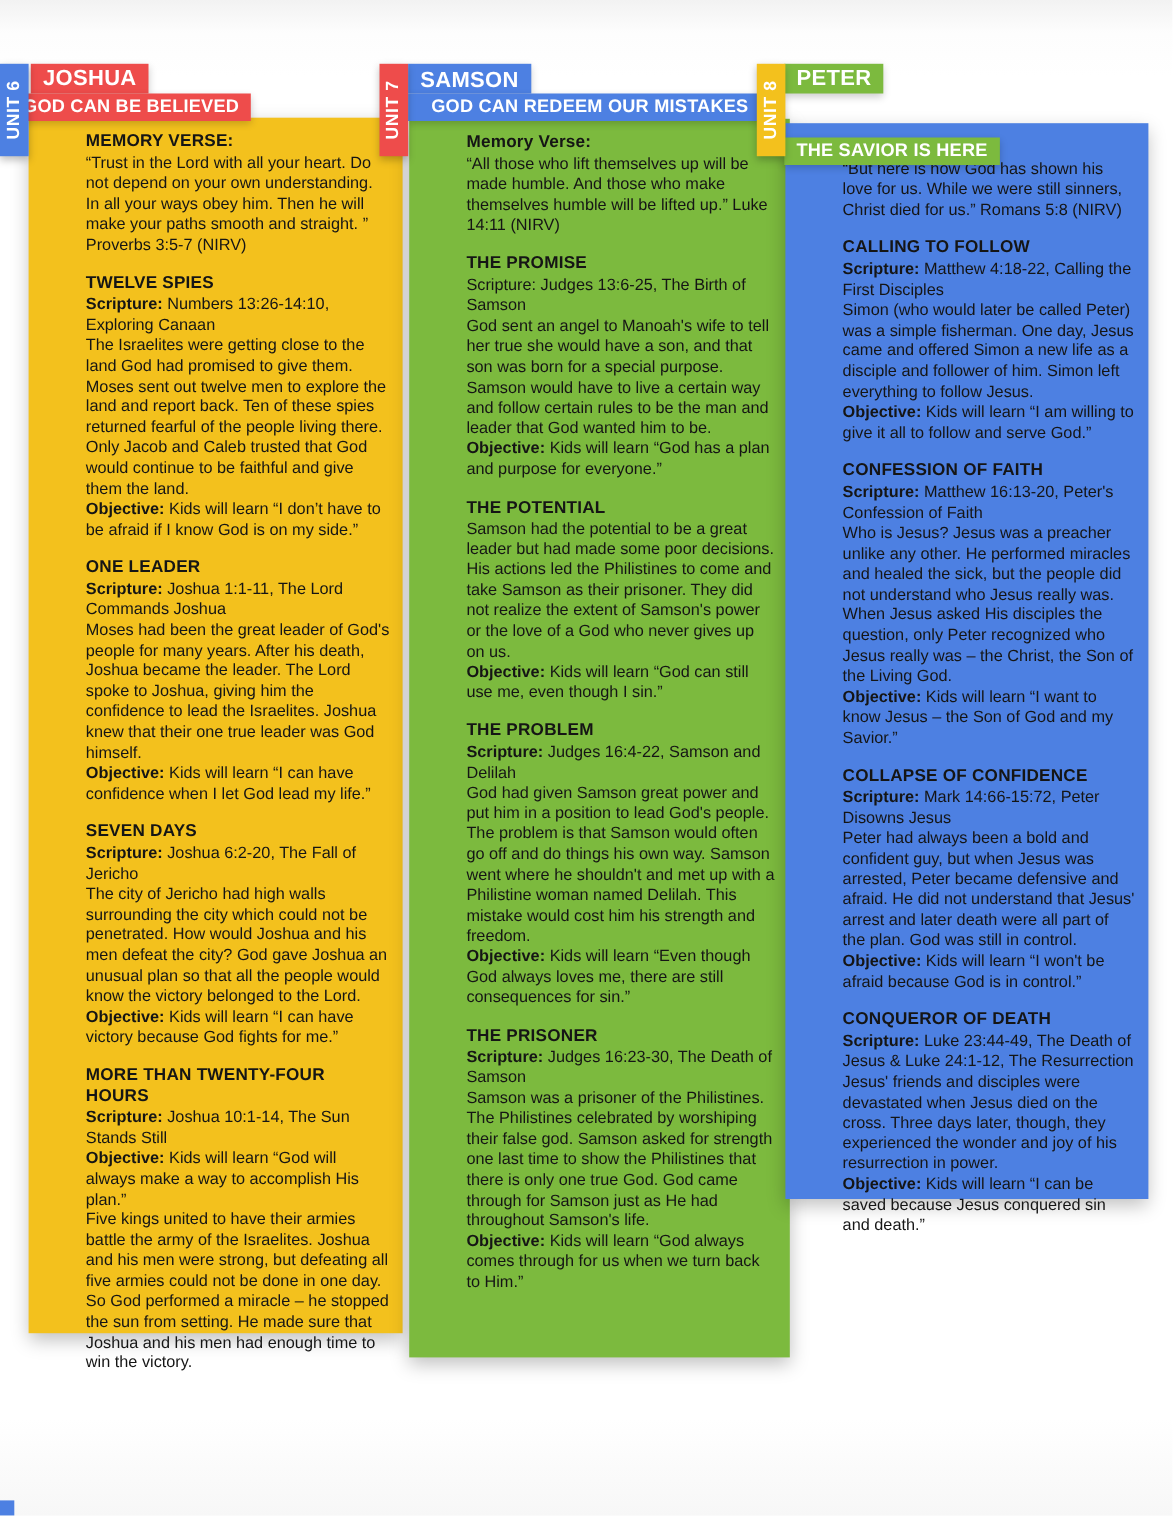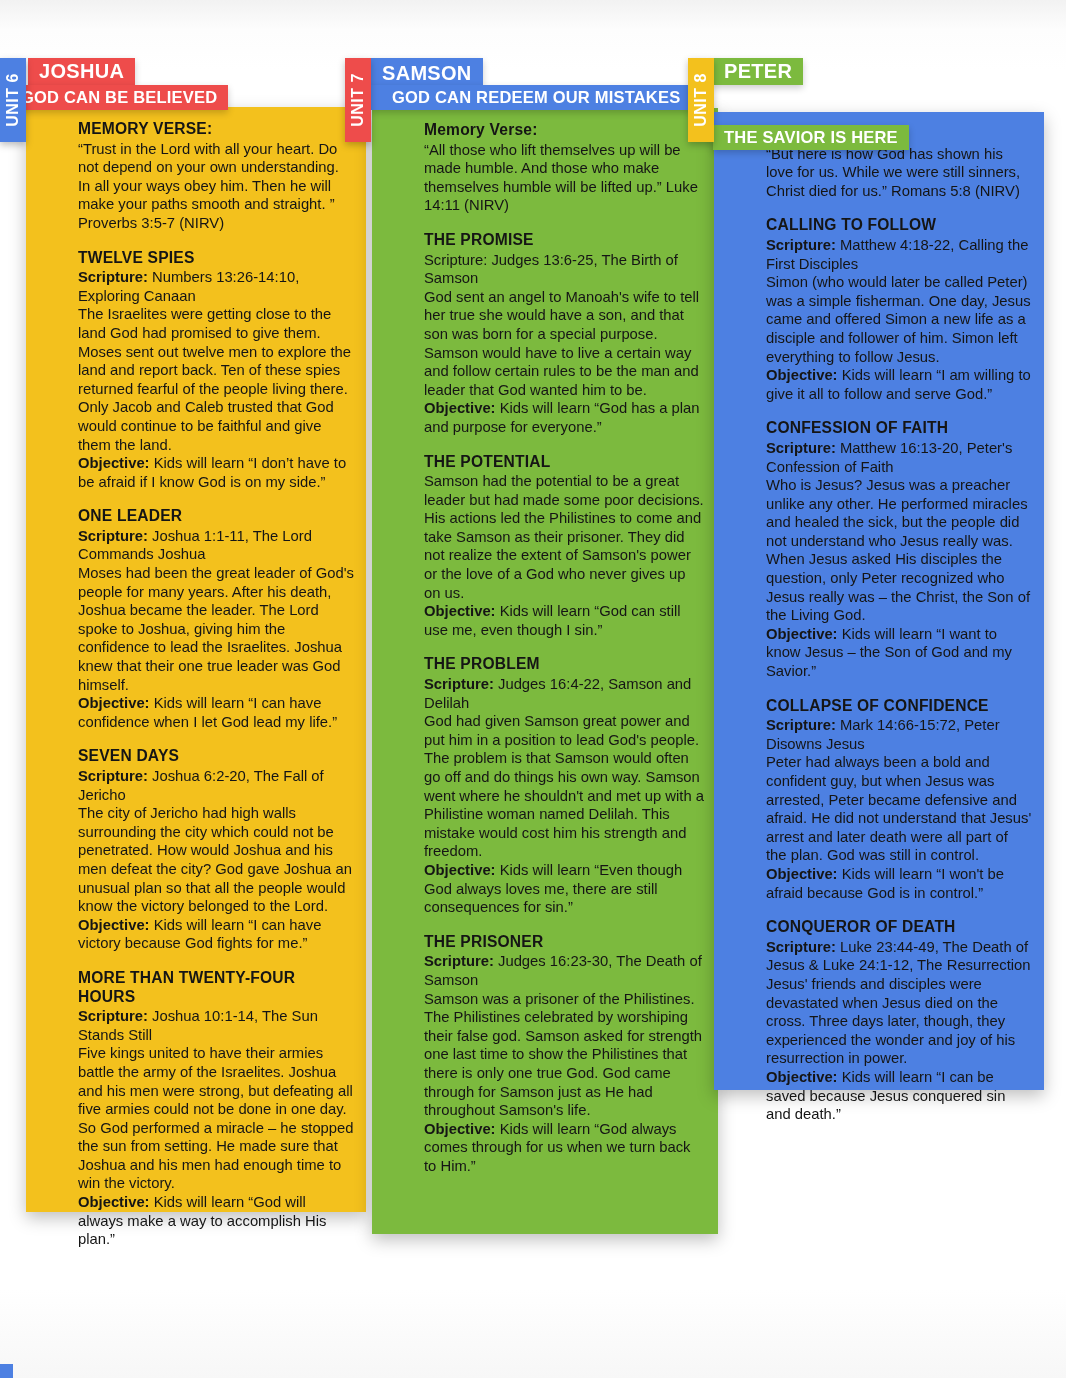--- a/index.html
+++ b/index.html
@@ -63,22 +63,22 @@
         </div>
         <div class="section">
           <div class="sec-title">SEVEN DAYS</div>
           <p class="sec-part"><span class="label-bold">Scripture:</span> <span>Joshua 6:2-20, The Fall of Jericho</span></p>
           <p class="sec-part"><span>The city of Jericho had high walls surrounding the city which could not be penetrated. How would Joshua and his men defeat the city? God gave Joshua an unusual plan so that all the people would know the victory belonged to the Lord.</span></p>
           <p class="sec-part"><span class="label-bold">Objective:</span> <span>Kids will learn “I can have victory because God fights for me.”</span></p>
         </div>
         <div class="section">
           <div class="sec-title">MORE THAN TWENTY-FOUR HOURS</div>
           <p class="sec-part"><span class="label-bold">Scripture:</span> <span>Joshua 10:1-14, The Sun Stands Still</span></p>
+          <p class="sec-part"><span class="label-bold">Objective:</span> <span>Kids will learn “God will always make a way to accomplish His plan.”</span></p>
           <p class="sec-part"><span>Five kings united to have their armies battle the army of the Israelites. Joshua and his men were strong, but defeating all five armies could not be done in one day. So God performed a miracle – he stopped the sun from setting. He made sure that Joshua and his men had enough time to win the victory.</span></p>
-          <p class="sec-part"><span class="label-bold">Objective:</span> <span>Kids will learn “God will always make a way to accomplish His plan.”</span></p>
         </div>
       </div>
   </div>
 
   <div class="unit-tab" style="left: 345px; top: 58px; background: rgb(238, 76, 75);">
     <span>UNIT 7</span>
   </div>
   <div class="title-box title-line1" style="left: 371px; top: 58px; background: rgb(77, 128, 226); align-items: flex-end;">
     <span>SAMSON</span>
   </div>

